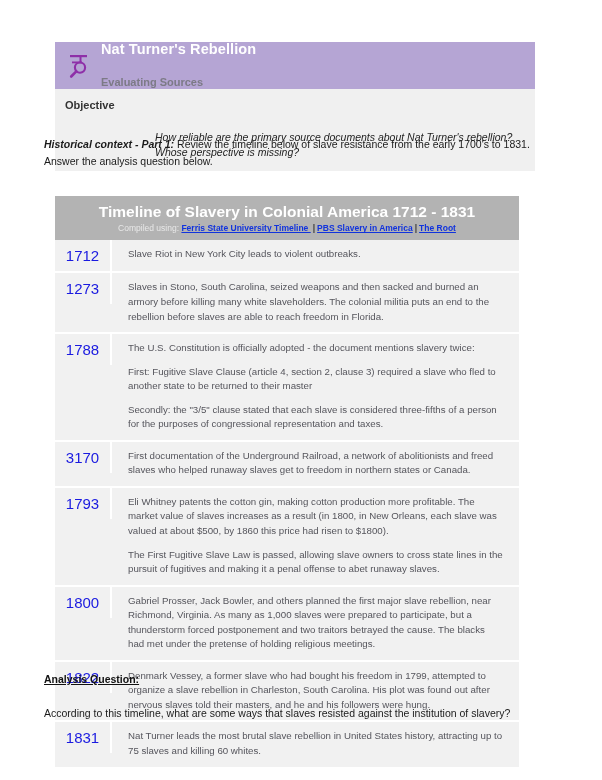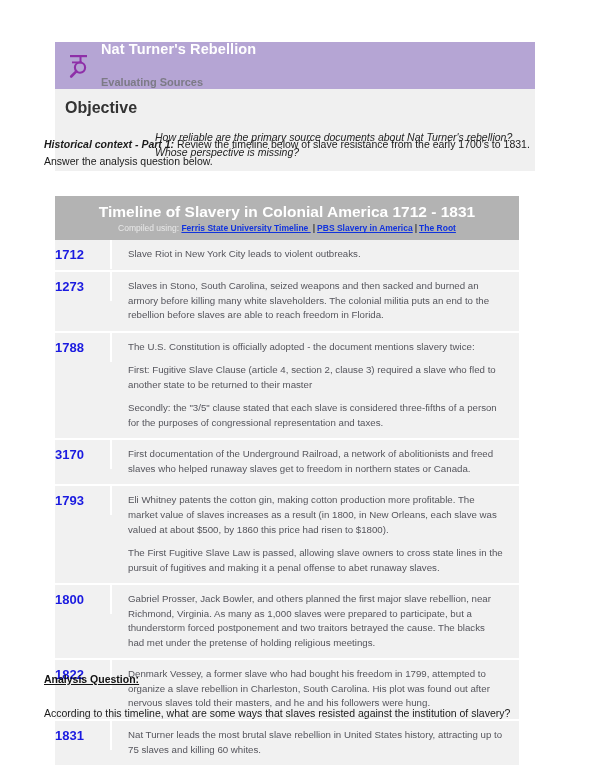--- a/index.html
+++ b/index.html
@@ -67,21 +67,21 @@
   .objective-row {
     background: #f0f0f0;
     display: flex;
     align-items: flex-start;
     padding: 9px 10px 11px 10px;
     box-sizing: border-box;
     min-height: 42px;
   }
   .objective-label {
     flex: 0 0 86px;
-    font-size: 16px;
+    font-size: 11px;
     font-weight: bold;
     color: #333333;
     padding-top: 1px;
   }
   .objective-text {
     flex: 1 1 auto;
     font-size: 10.5px;
     font-style: italic;
     color: #222222;
     line-height: 1.45;
@@ -144,23 +144,23 @@
     display: flex;
     background: #f1f1f1;
     border-top: 2px solid #ffffff;
     align-items: flex-start;
   }
   .trow:first-of-type {
     border-top: none;
   }
   .tyear {
     flex: 0 0 57px;
-    text-align: left;
-    font-size: 13px;
-    font-weight: bold;
+    text-align: center;
+    font-size: 15px;
+    font-weight: normal;
     color: #1a1ae0;
     padding: 7px 0 7px 0;
     border-right: 2px solid #ffffff;
     box-sizing: border-box;
   }
   .tbody {
     flex: 1 1 auto;
     padding: 7px 16px 8px 16px;
     box-sizing: border-box;
     font-size: 9.7px;

